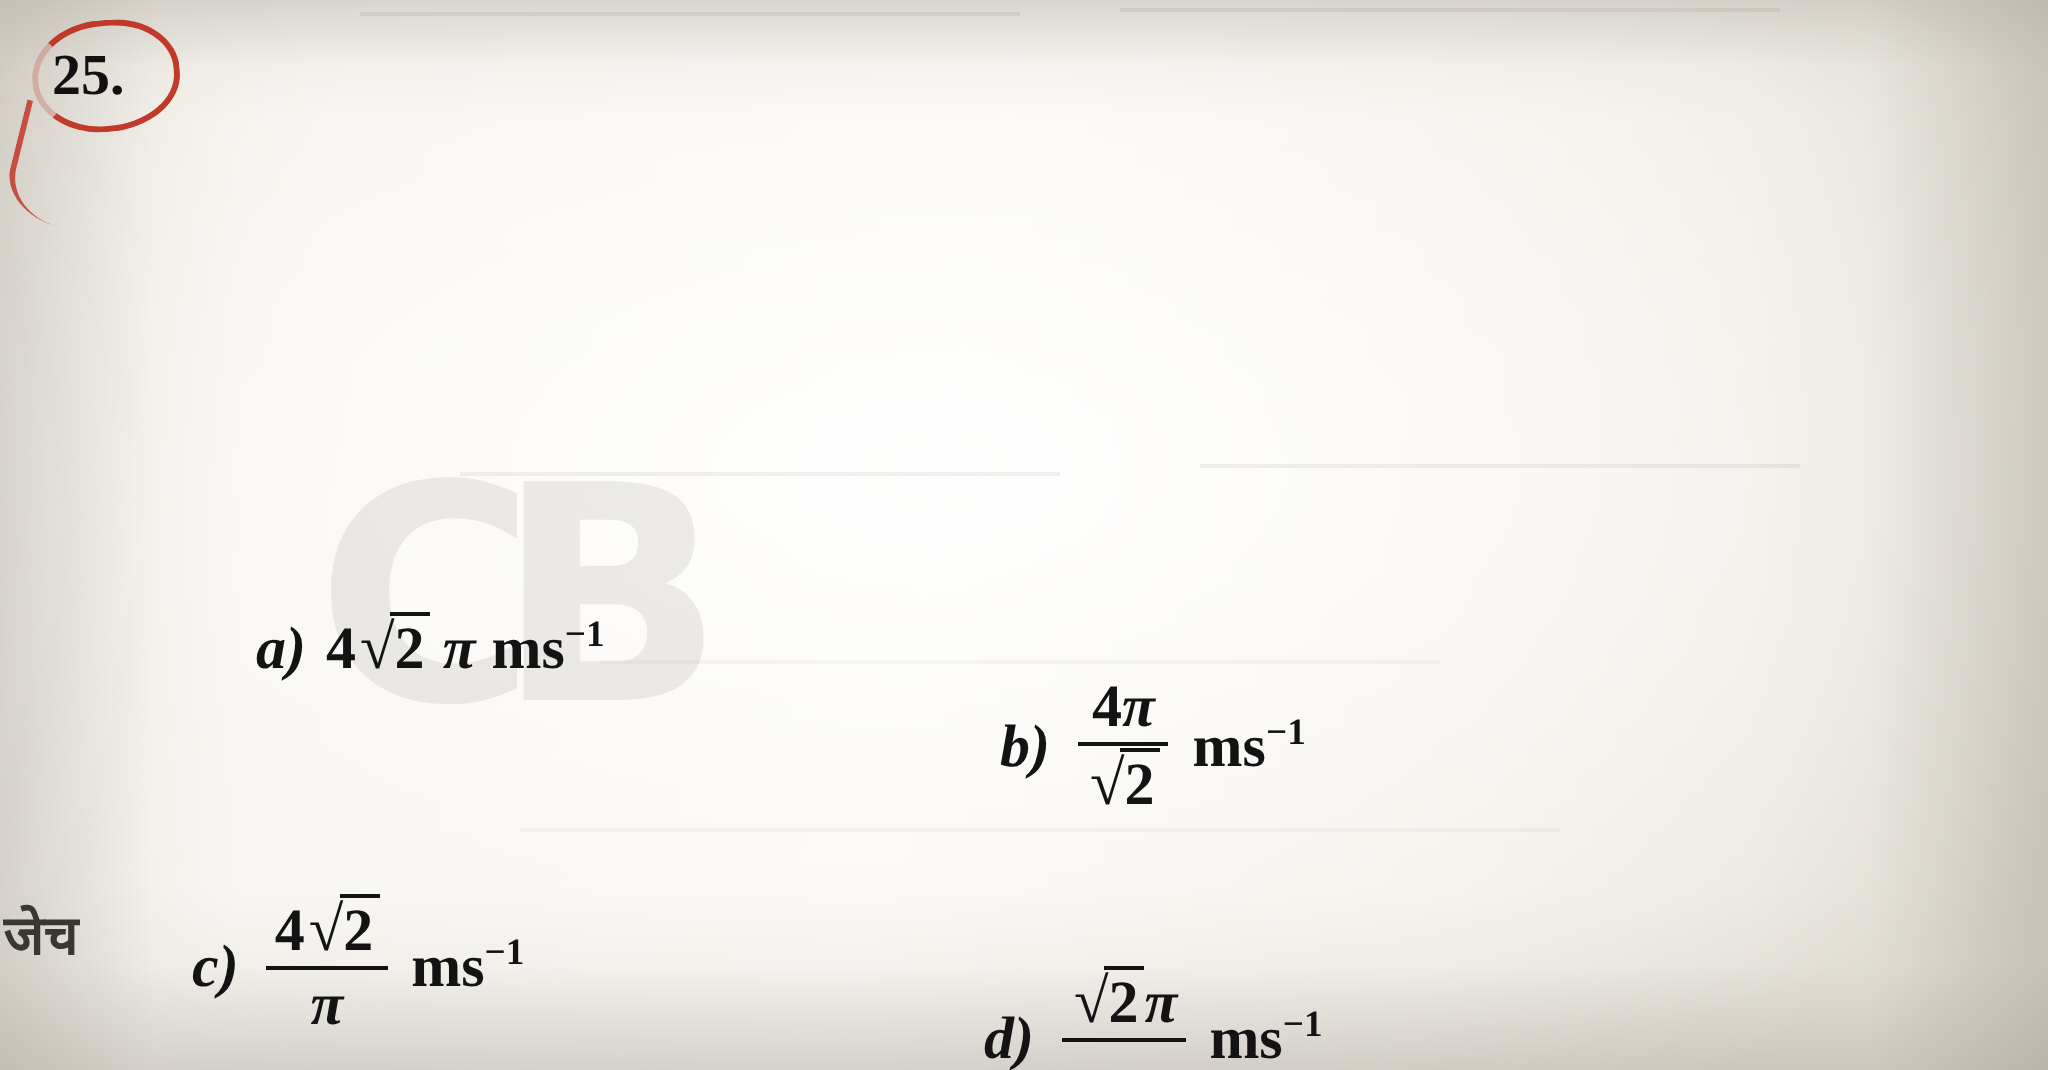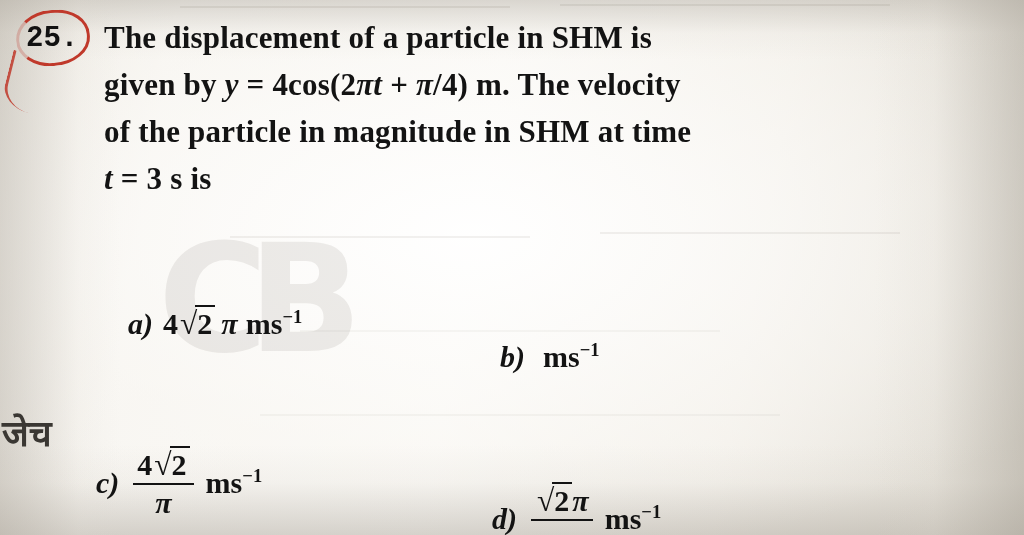--- a/index.html
+++ b/index.html
@@ -114,21 +114,21 @@
     transform: rotate(14deg);
     opacity: 0.85;
   }
   .qnum {
     position: absolute;
     left: 2px;
     top: 4px;
     font-size: 29px;
     font-weight: bold;
     color: #111;
-    font-family: Liberation Mono, monospace;
+    font-family: Liberation Serif, serif;
   }
 
   
   #question {
     position: absolute;
     left: 104px;
     top: 14px;
     width: 880px;
     font-size: 31px;
     line-height: 47px;
@@ -196,41 +196,35 @@
   <div class="ghost-line" style="left:180px; top:6px; width:330px;"></div>
   <div class="ghost-line" style="left:560px; top:4px; width:330px;"></div>
   <div class="ghost-line" style="left:230px; top:236px; width:300px; opacity:0.7;"></div>
   <div class="ghost-line" style="left:600px; top:232px; width:300px; opacity:0.7;"></div>
   <div class="ghost-line" style="left:300px; top:330px; width:420px; opacity:0.45;"></div>
   <div class="ghost-line" style="left:260px; top:414px; width:520px; opacity:0.45;"></div>
 
   <div class="watermark" style="left:158px; top:212px; font-size:150px;">C</div>
   <div class="watermark" style="left:248px; top:212px; font-size:150px;">B</div>
 
-  <div class="margin-note" style="left:2px; top:408px; font-size:36px;">जेच</div>
+  <div class="margin-note" style="left:2px; top:448px; font-size:27px;">जेच</div>
 
   <div class="qnum-wrap">
     <div class="qnum-circle"></div>
     <div class="qnum-tail"></div>
     <div class="qnum">25.</div>
   </div>
 
-  <div id="question">
-    <span class="ln">The displacement of a particle in SHM is</span>
-    <span class="ln">given by <span class="it">y</span> = 4cos(2<span class="it">πt</span> + <span class="it">π</span>/4) m. The velocity</span>
-    <span class="ln">of the particle in magnitude in SHM at time</span>
-    <span class="ln"><span class="it">t</span> = 3 s is</span>
-  </div>
 
   <div class="opt" id="opt-a">
     <span class="opt-label">a)</span><span>4<span class="sqrt"><span class="radsym">√</span><span class="rad">2</span></span> <span class="it">π</span><span class="units">ms<sup>−1</sup></span></span>
   </div>
 
   <div class="opt" id="opt-b">
-    <span class="opt-label">b)</span><span><span class="units">ms<sup>−1</sup></span></span>
+    <span class="opt-label">b)</span><span><span class="frac"><span class="num">4<span class="it">π</span></span><span class="den"><span class="sqrt"><span class="radsym">√</span><span class="rad">2</span></span></span></span><span class="units">ms<sup>−1</sup></span></span>
   </div>
 
   <div class="opt" id="opt-c">
     <span class="opt-label">c)</span><span><span class="frac"><span class="num">4<span class="sqrt"><span class="radsym">√</span><span class="rad">2</span></span></span><span class="den"><span class="it">π</span></span></span><span class="units">ms<sup>−1</sup></span></span>
   </div>
 
   <div class="opt" id="opt-d">
     <span class="opt-label">d)</span><span><span class="frac"><span class="num"><span class="sqrt"><span class="radsym">√</span><span class="rad">2</span></span><span class="it">π</span></span><span class="den">&nbsp;</span></span><span class="units">ms<sup>−1</sup></span></span>
   </div>
 </div>

